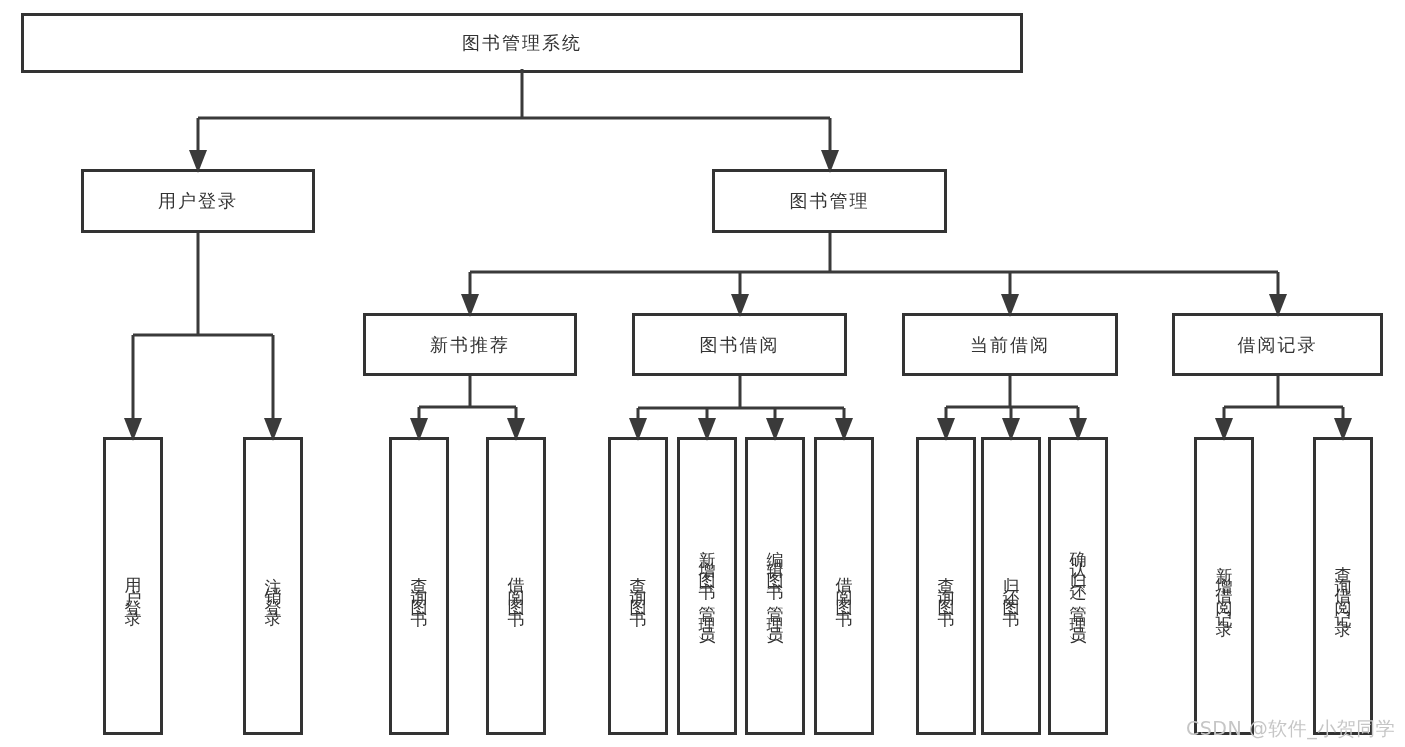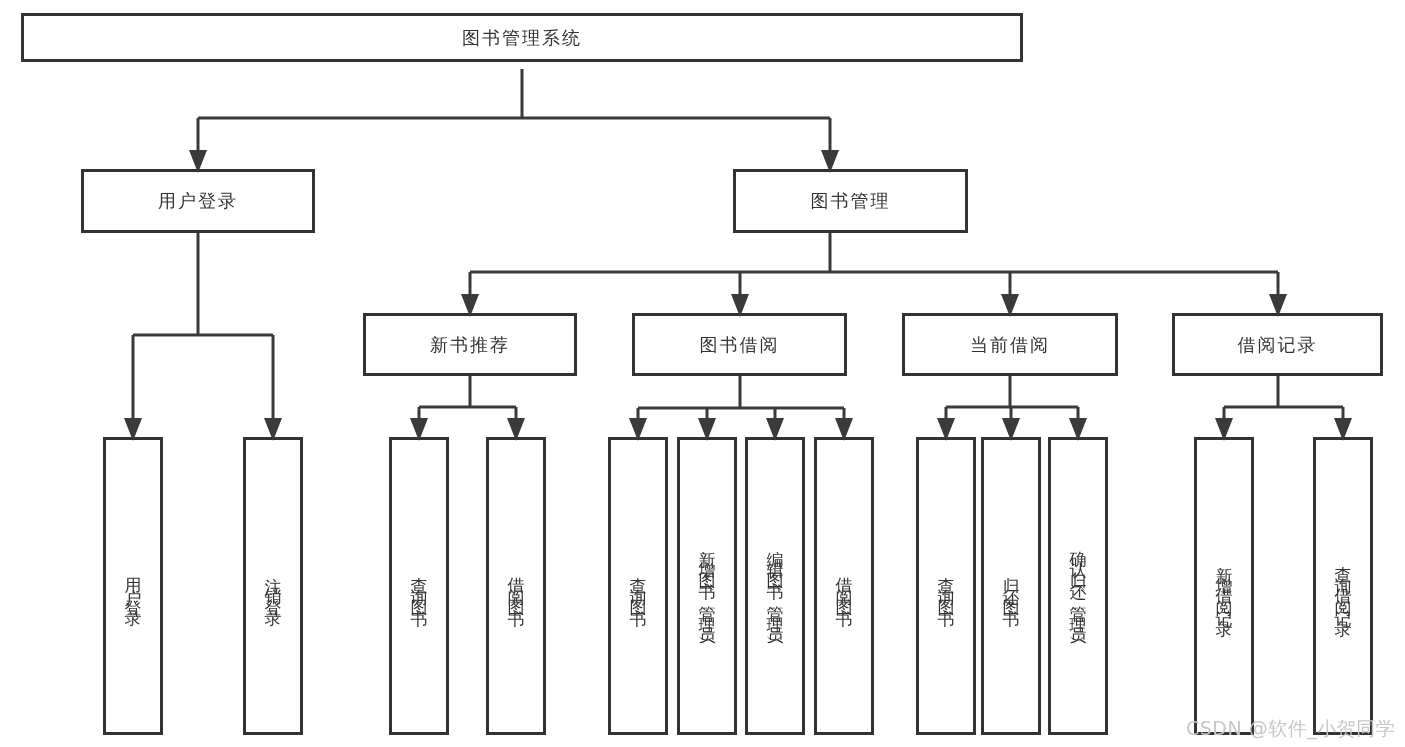--- a/index.html
+++ b/index.html
@@ -33,23 +33,23 @@
   .hlabel { font-size: 18px; letter-spacing: 2px; white-space: nowrap; }
   .vlabel {
     writing-mode: vertical-rl;
     text-orientation: mixed;
     font-size: 17px;
     letter-spacing: 11px;
     line-height: 1;
     white-space: nowrap;
   }
   
-  .n-root   { left: 21px;   top: 13px;  width: 1002px; height: 49px; }
+  .n-root   { left: 21px;   top: 13px;  width: 1002px; height: 60px; }
   .n-login  { left: 81px;   top: 169px; width: 234px;  height: 64px; }
-  .n-mgmt   { left: 712px;  top: 169px; width: 235px;  height: 64px; margin-left: 21px; }
+  .n-mgmt   { left: 712px;  top: 169px; width: 235px;  height: 64px; }
   .n-newrec { left: 363px;  top: 313px; width: 214px;  height: 63px; }
   .n-borrow { left: 632px;  top: 313px; width: 215px;  height: 63px; }
   .n-cur    { left: 902px;  top: 313px; width: 216px;  height: 63px; }
   .n-rec    { left: 1172px; top: 313px; width: 211px;  height: 63px; }
   .leaf { top: 437px; width: 60px; height: 298px; }
   .l1  { left: 103px; }  .l2  { left: 243px; }
   .l3  { left: 389px; }  .l4  { left: 486px; }
   .l5  { left: 608px; }  .l6  { left: 677px; }
   .l7  { left: 745px; }  .l8  { left: 814px; }
   .l9  { left: 916px; }  .l10 { left: 981px; }

